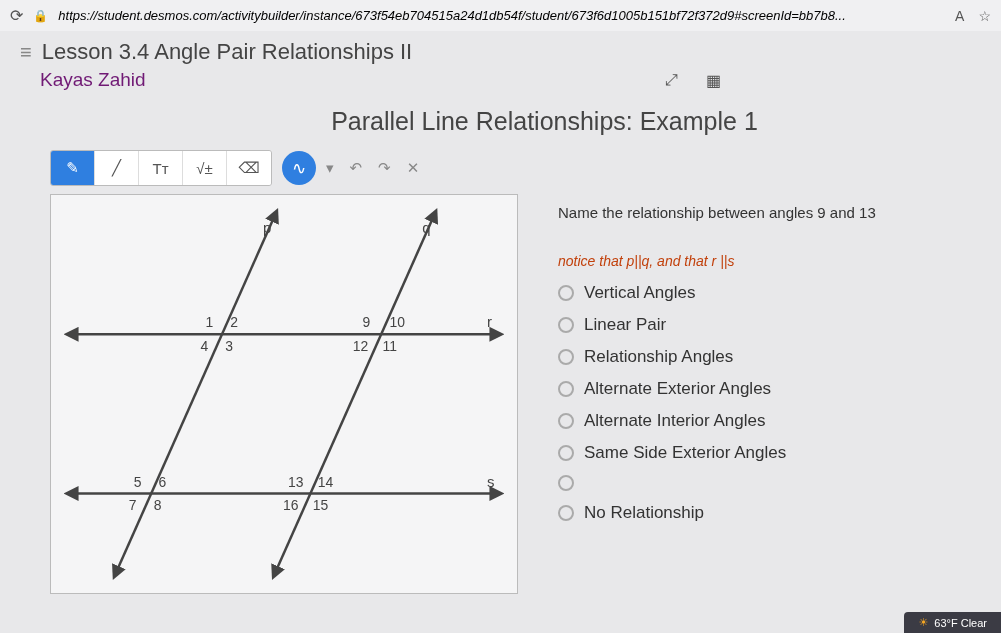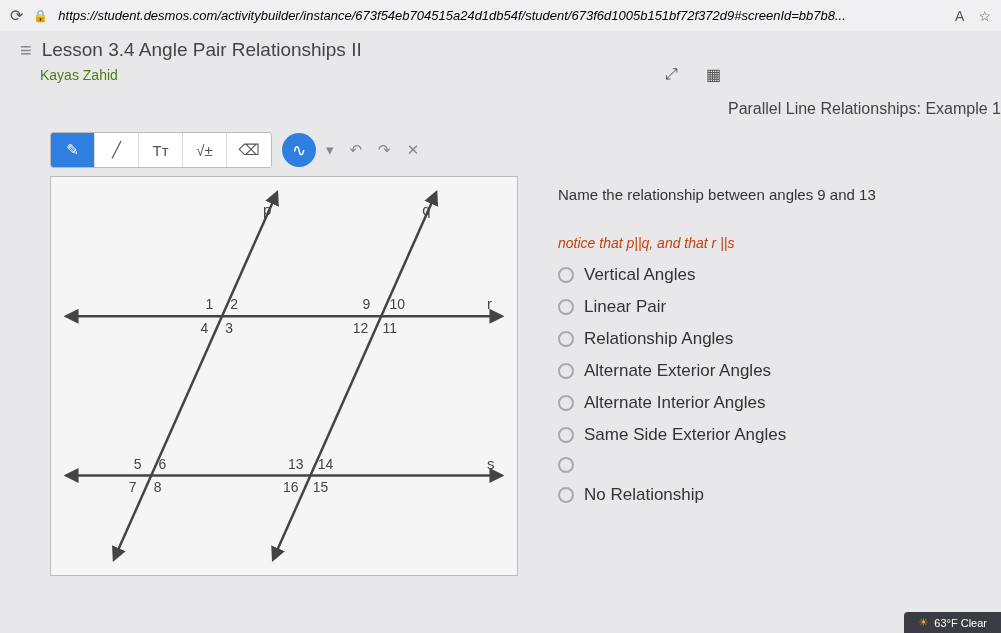--- a/index.html
+++ b/index.html
@@ -23,34 +23,34 @@
   .reload-icon { font-size: 16px; color: #555; }
   .lock-icon { font-size: 12px; }
   .url-text { flex: 0 1 auto; color: #000000; white-space: nowrap; overflow: hidden; text-overflow: ellipsis; font-style: italic; }
   .browser-right { display: flex; gap: 14px; margin-left: auto; color: #555; font-size: 14px; }
   .header {
     padding: 8px 20px 4px 20px;
     display: flex;
     align-items: center;
   }
   .hamburger { font-size: 20px; color: #888; margin-right: 10px; line-height: 1; }
-  .lesson-title { font-size: 19px; color: #444; font-weight: 400; }
+  .lesson-title { font-size: 22px; color: #444; font-weight: 400; }
   .sub-header { padding: 0 20px 8px 40px; display: flex; align-items: center; }
-  .student-name { font-size: 14px; color: #4d7c0f; }
+  .student-name { font-size: 19px; color: #701a75; }
   .header-icons { margin-left: auto; display: flex; gap: 28px; padding-right: 260px; color: #555; }
   .header-icons > * { font-size: 16px; }
   .main {
     display: flex;
     padding: 0 20px;
     gap: 10px;
   }
   .left-col { flex: 0 0 470px; }
   .activity-title {
-    text-align: right;
-    font-size: 16px;
+    text-align: center;
+    font-size: 25px;
     color: #444;
     margin: 8px 0 14px 0;
     padding-left: 88px;
   }
   .toolbar {
     display: flex;
     align-items: center;
     gap: 0;
     margin-bottom: 8px;
     margin-left: 30px;

